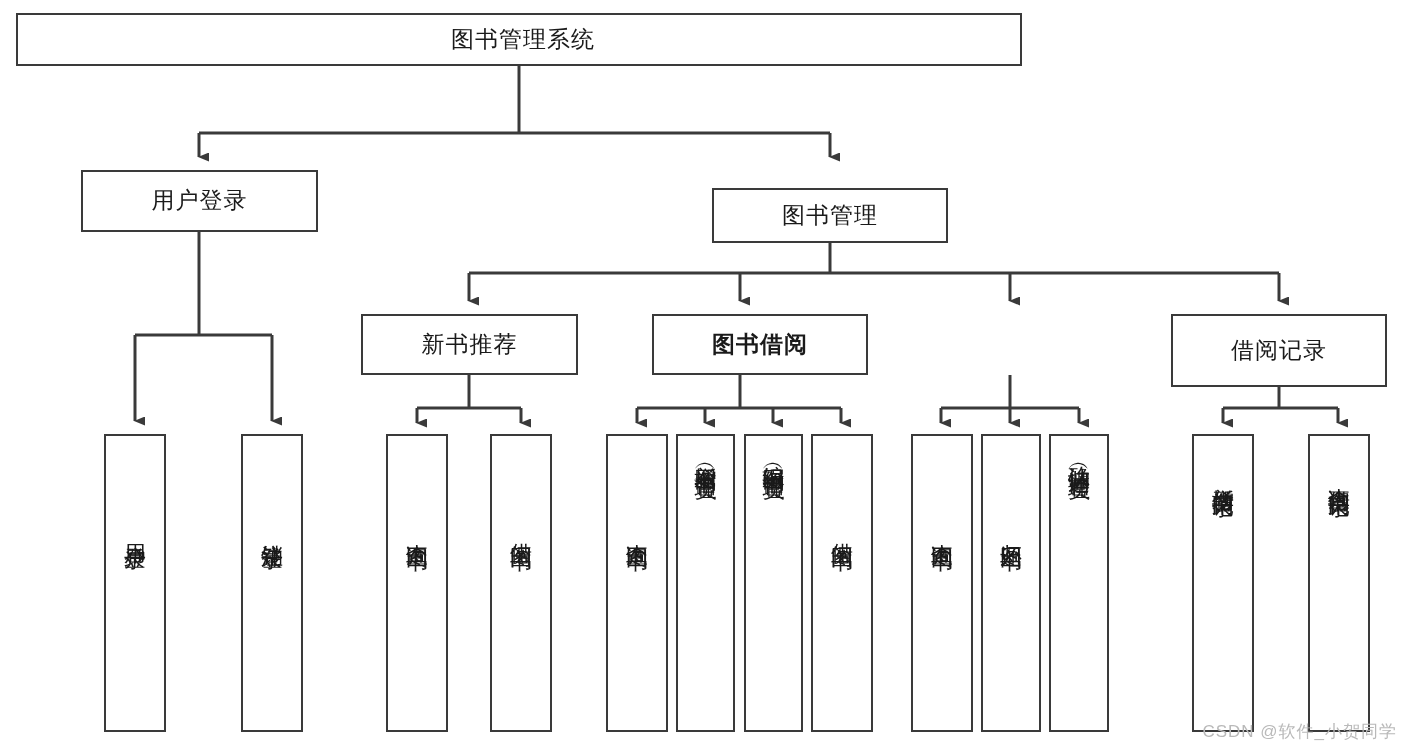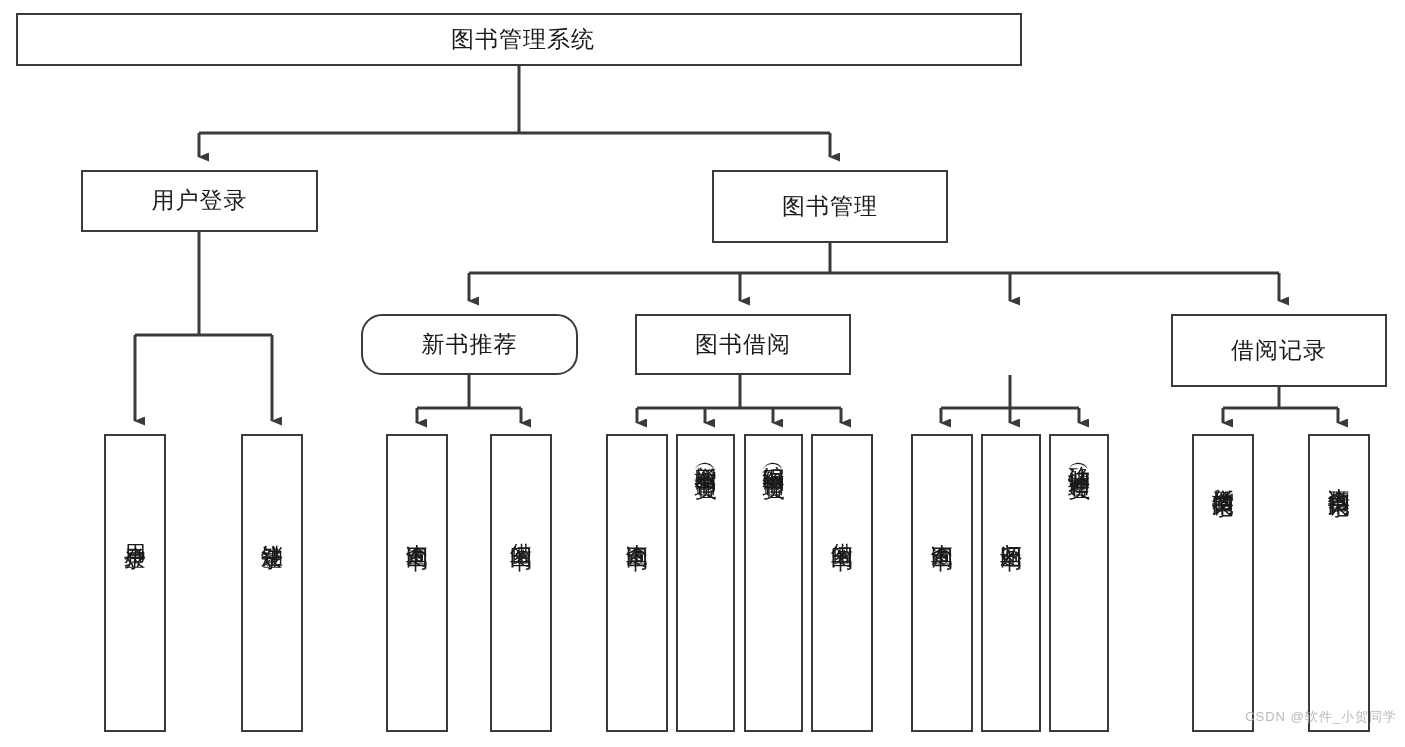--- a/index.html
+++ b/index.html
@@ -64,22 +64,22 @@
   }
   .leaf-top .node-label-v {
     padding-top: 6px;
   }
   .leaf-rec .node-label-v {
     padding-top: 28px;
   }
   #watermark {
     position: absolute;
     right: 8px;
-    bottom: 21px;
-    font-size: 13px;
+    bottom: 4px;
+    font-size: 17px;
     color: #b9b9b9;
     letter-spacing: 1px;
     white-space: nowrap;
     pointer-events: none;
   }
 </style>
 </head>
 <body>
 
 <div id="diagram-canvas">
@@ -150,29 +150,29 @@
   </svg>
 
   <div class="node-box root" style="left:16px; top:13px; width:1006px; height:53px;">
     <span class="node-label-h">图书管理系统</span>
   </div>
 
   <div class="node-box" style="left:81px; top:170px; width:237px; height:62px;">
     <span class="node-label-h">用户登录</span>
   </div>
 
-  <div class="node-box" style="left:712px; top:170px; width:236px; height:73px;">
+  <div class="node-box" style="left:712px; top:188px; width:236px; height:55px;">
     <span class="node-label-h">图书管理</span>
   </div>
 
-  <div class="node-box" style="left:361px; top:314px; width:217px; height:61px;border-radius:21px;">
+  <div class="node-box" style="left:361px; top:314px; width:217px; height:61px;">
     <span class="node-label-h">新书推荐</span>
   </div>
 
-  <div class="node-box" style="left:635px; top:314px; width:216px; height:61px;">
+  <div class="node-box" style="left:652px; top:314px; width:216px; height:61px;font-weight:bold;">
     <span class="node-label-h">图书借阅</span>
   </div>
 
 
   <div class="node-box" style="left:1171px; top:314px; width:216px; height:73px;">
     <span class="node-label-h">借阅记录</span>
   </div>
 
   <div class="node-box leaf leaf-mid" style="left:104px; top:434px; width:62px; height:298px;">
     <span class="node-label-v">用户登录</span>

